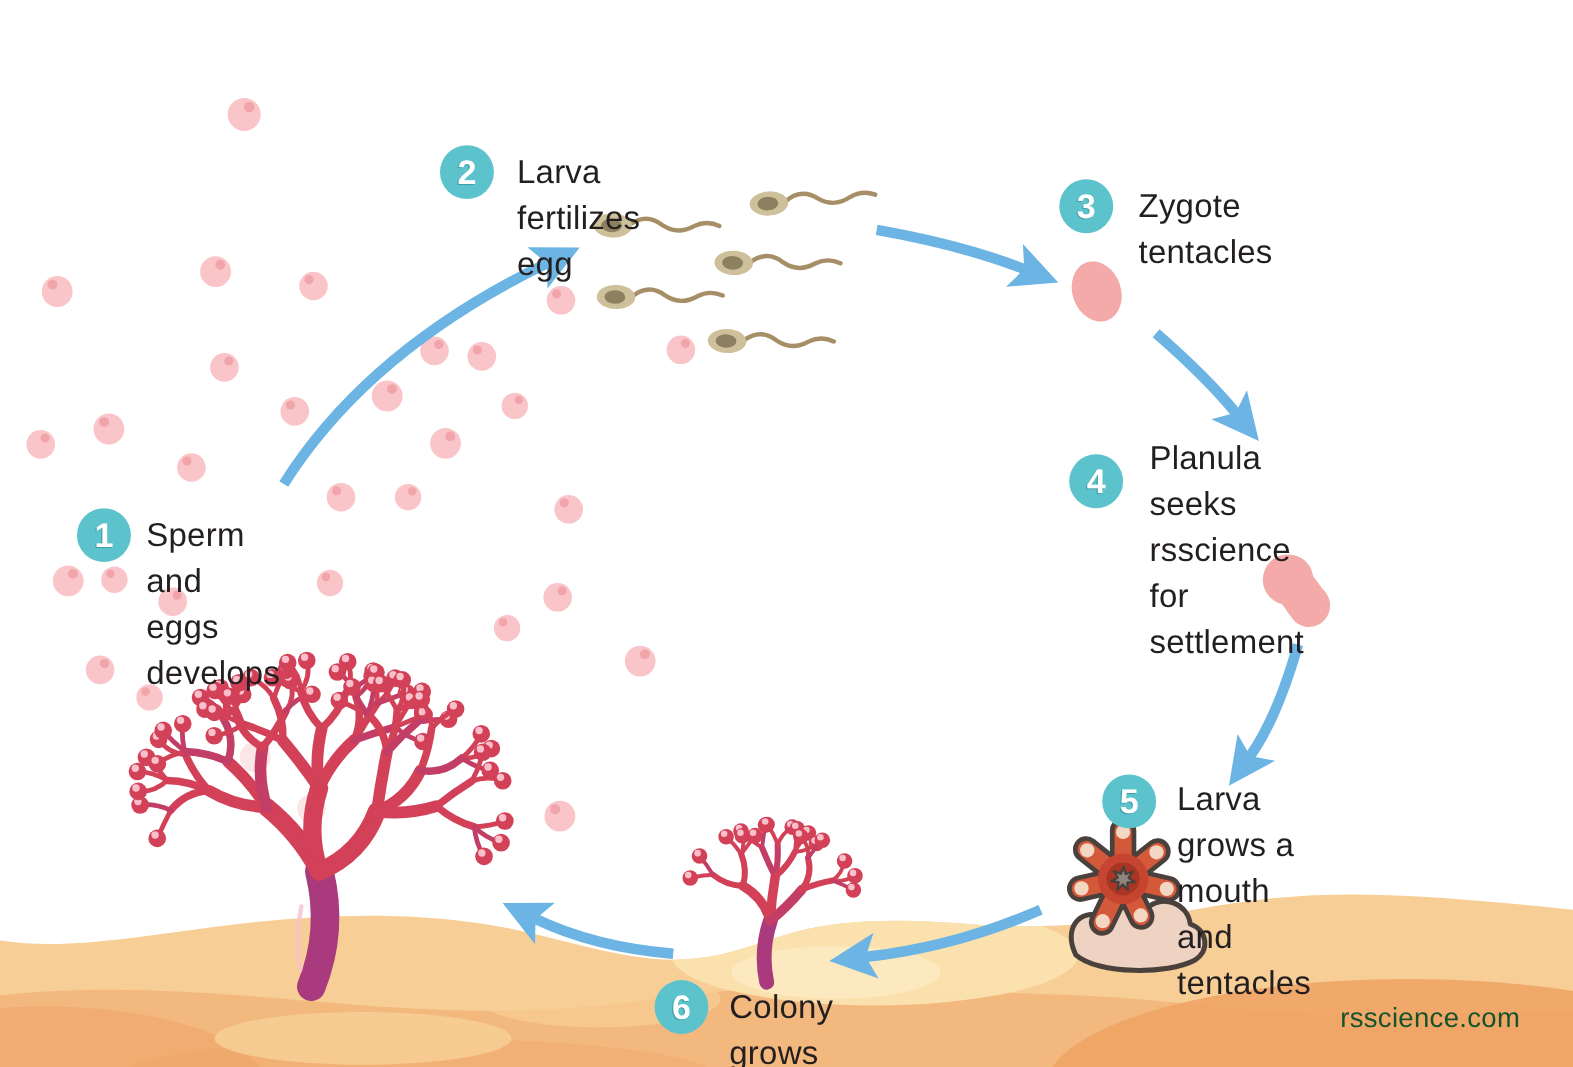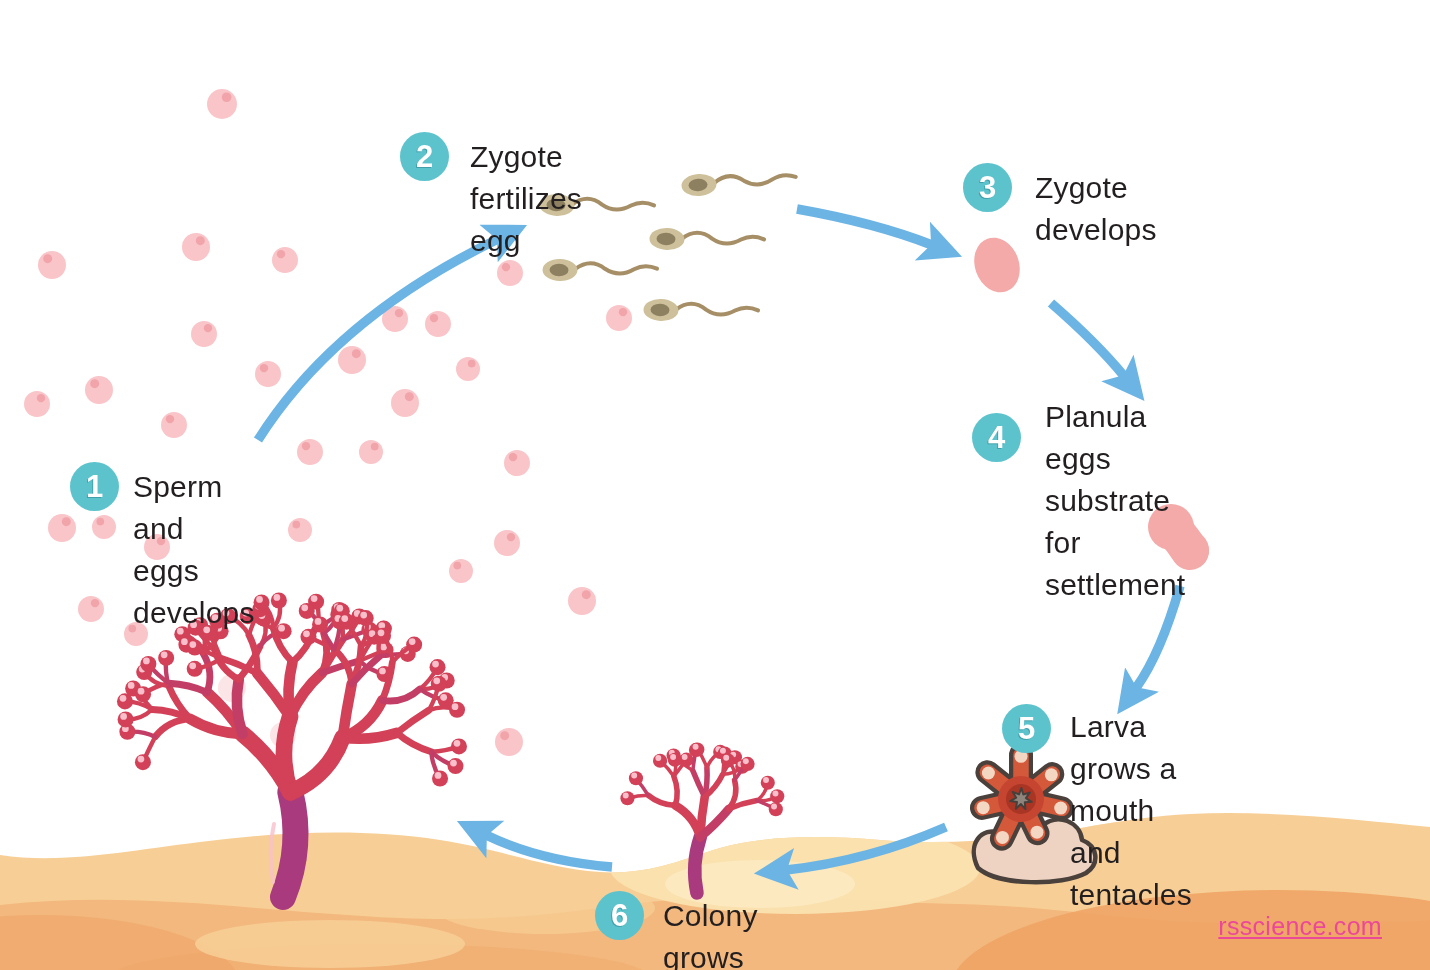--- a/index.html
+++ b/index.html
@@ -17,21 +17,21 @@
     display:flex;align-items:center;justify-content:center;
     text-shadow:-1px 1px 0 rgba(0,70,80,.28);
     line-height:1;
   }
   .label{
     position:absolute;color:var(--ink,#231f20);
     font-size:30px;line-height:42px;white-space:pre-line;
     letter-spacing:.2px;
   }
   .watermark{
-    position:absolute;color:#ec4899;font-size:25px;letter-spacing:.3px;text-decoration:underline;
+    position:absolute;color:#14532d;font-size:25px;letter-spacing:.3px;
   }
 </style>
 </head>
 <body>
 
 <div class="stage">
 
   <svg id="scene" width="1430" height="970" viewBox="0 0 1430 970">
       <defs>
         <marker id="ah" markerUnits="strokeWidth" markerWidth="5" markerHeight="4.4" refX="1.1" refY="2.2" orient="auto">
@@ -452,31 +452,31 @@
       </g>
     </svg>
 
   <div class="step">
     <div class="badge" style="left:70px;top:462px">1</div>
     <div class="label" style="left:133px;top:466px">Sperm and eggs develops</div>
   </div>
 
   <div class="step">
     <div class="badge" style="left:400px;top:132px">2</div>
-    <div class="label" style="left:470px;top:136px">Zygote fertilizes egg</div>
+    <div class="label" style="left:470px;top:136px">Larva fertilizes egg</div>
   </div>
 
   <div class="step">
     <div class="badge" style="left:963px;top:163px">3</div>
-    <div class="label" style="left:1035px;top:167px">Zygote develops</div>
+    <div class="label" style="left:1035px;top:167px">Zygote tentacles</div>
   </div>
 
   <div class="step">
     <div class="badge" style="left:972px;top:413px">4</div>
-    <div class="label" style="left:1045px;top:396px">Planula eggs substrate
+    <div class="label" style="left:1045px;top:396px">Planula seeks rsscience
 for settlement</div>
   </div>
 
   <div class="step">
     <div class="badge" style="left:1002px;top:704px">5</div>
     <div class="label" style="left:1070px;top:706px">Larva grows a mouth
 and tentacles</div>
   </div>
 
   <div class="step">

